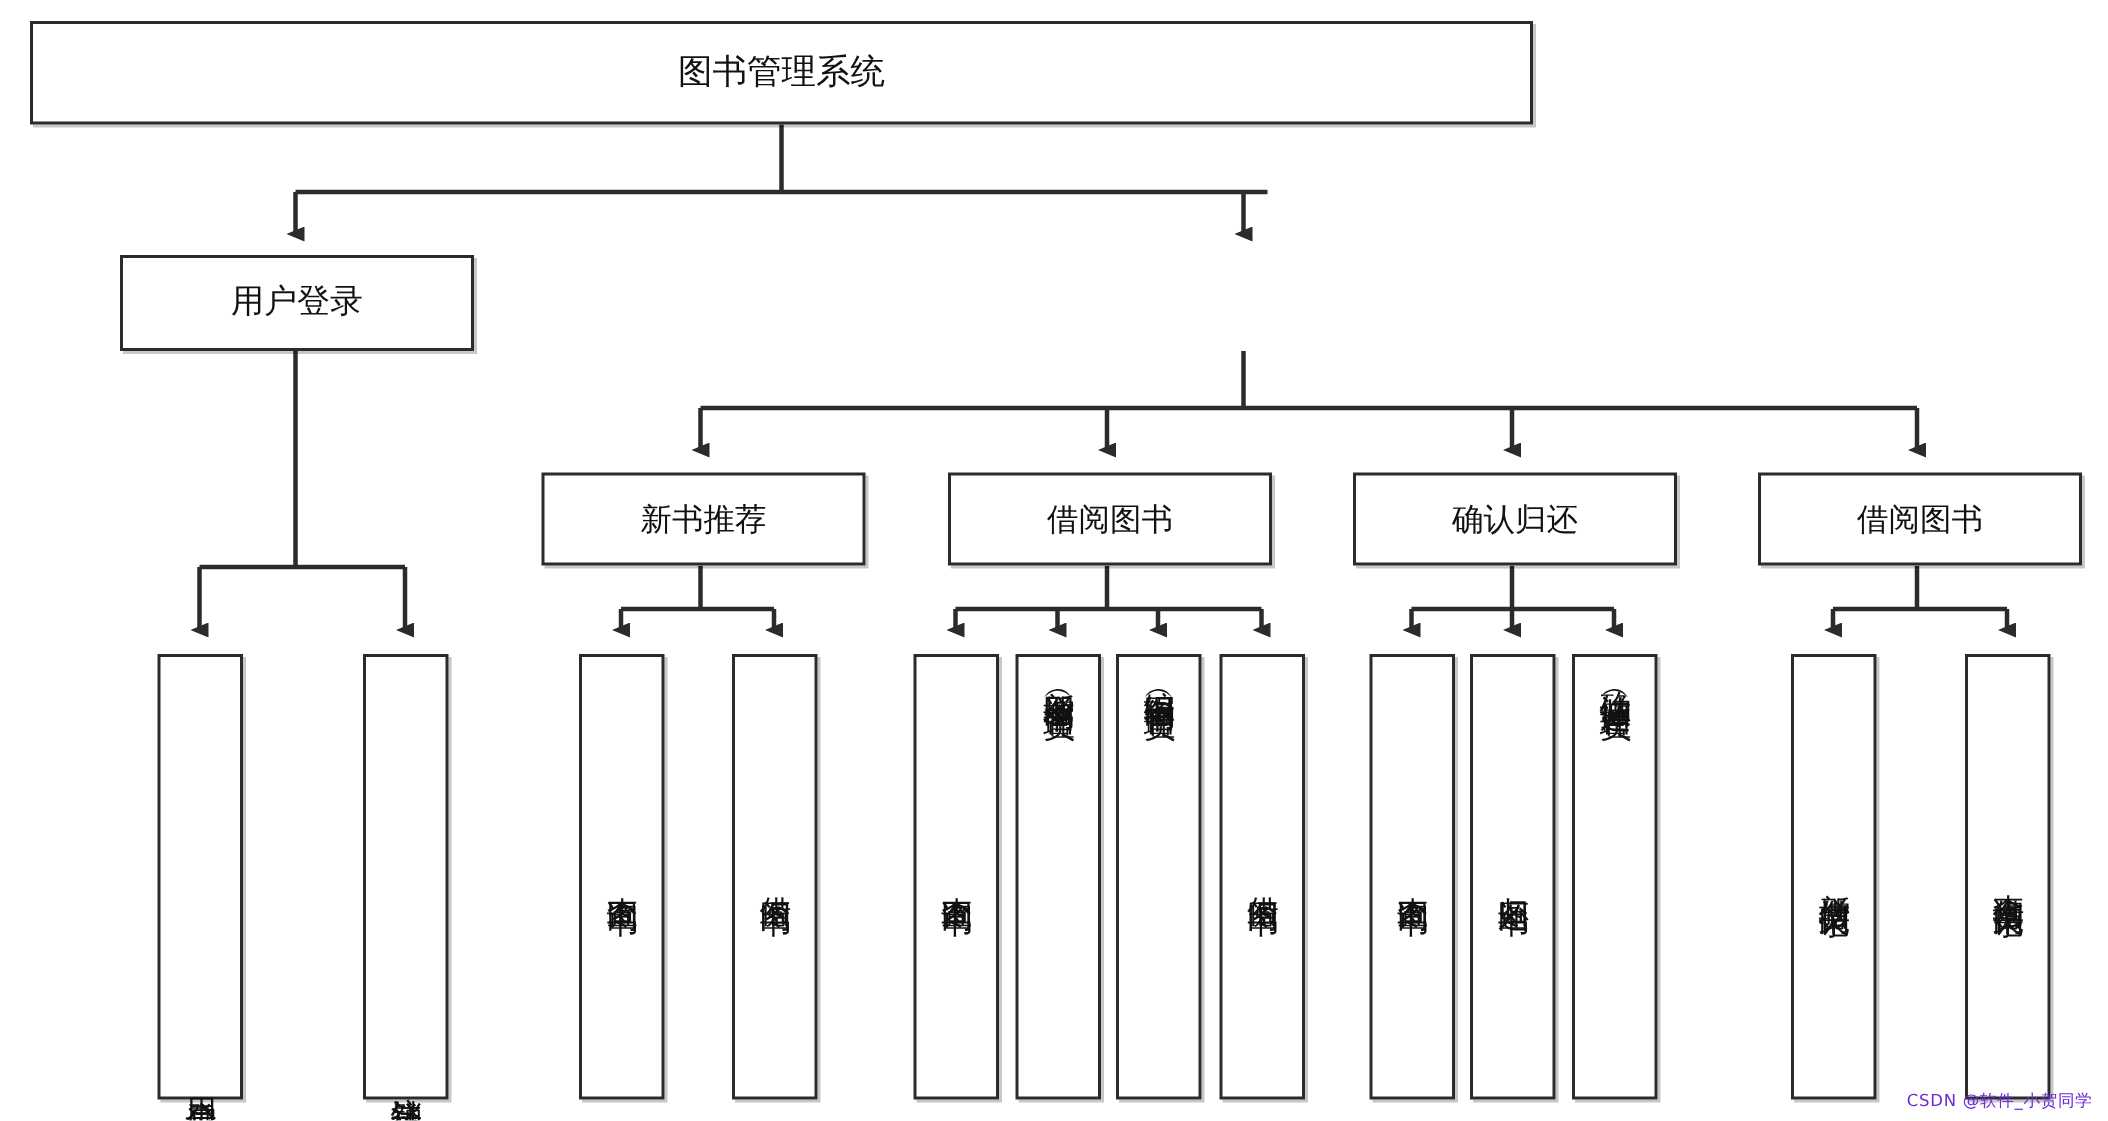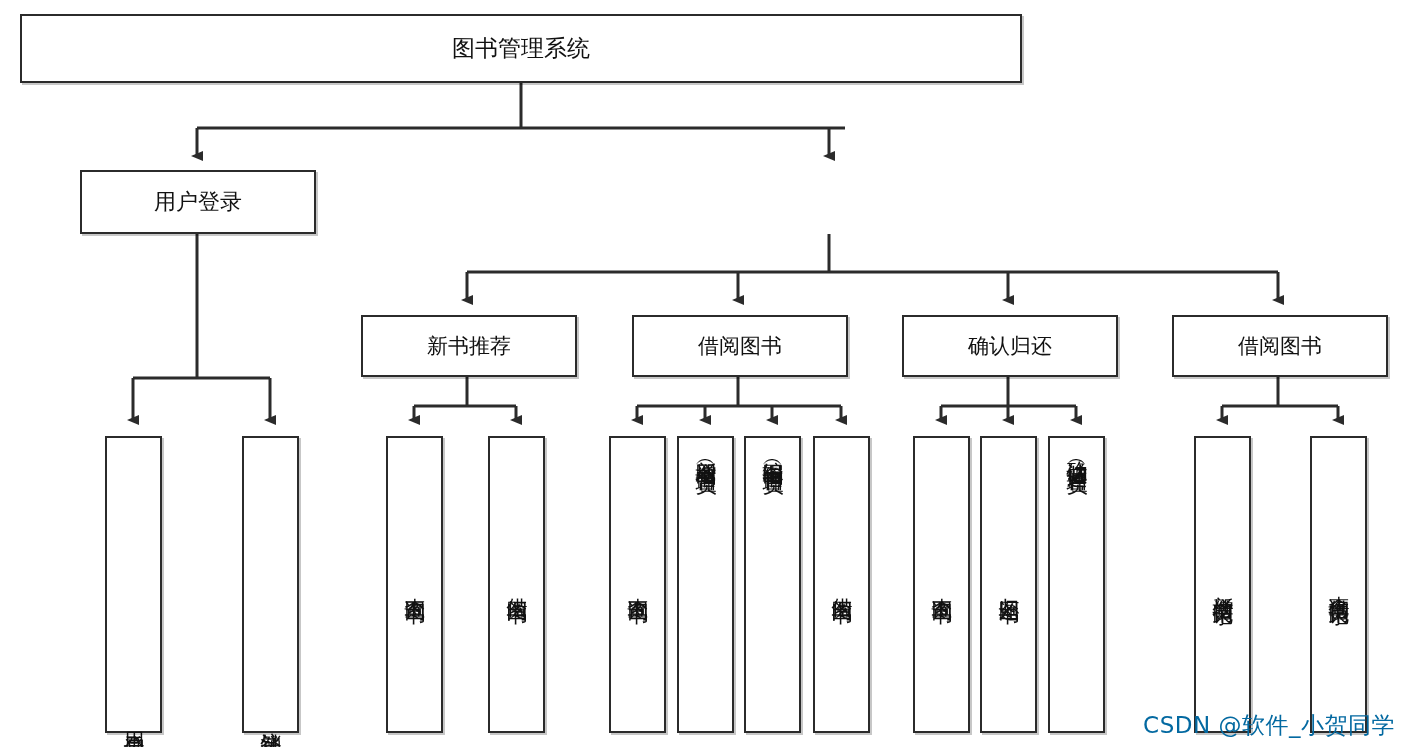--- a/index.html
+++ b/index.html
@@ -64,22 +64,22 @@
     text-orientation: upright;
     font-size: 21px;
     letter-spacing: 2px;
     line-height: 1;
     white-space: nowrap;
   }
   #watermark {
     position: absolute;
     right: 10px;
     bottom: 6px;
-    font-size: 23px;
-    color: #0369a1;
+    font-size: 11px;
+    color: #6d28d9;
     letter-spacing: 0.5px;
     white-space: nowrap;
   }
 </style>
 </head>
 <body>
 
 <div id="canvas">
 
   <svg id="wires" viewBox="0 0 1405 747" width="1405" height="747" xmlns="http://www.w3.org/2000/svg">

